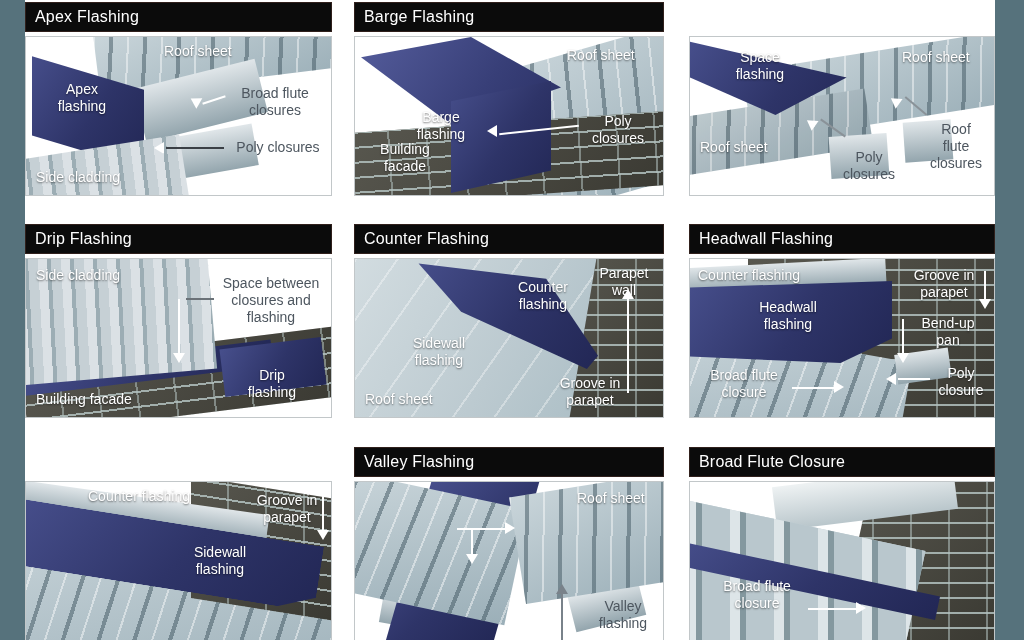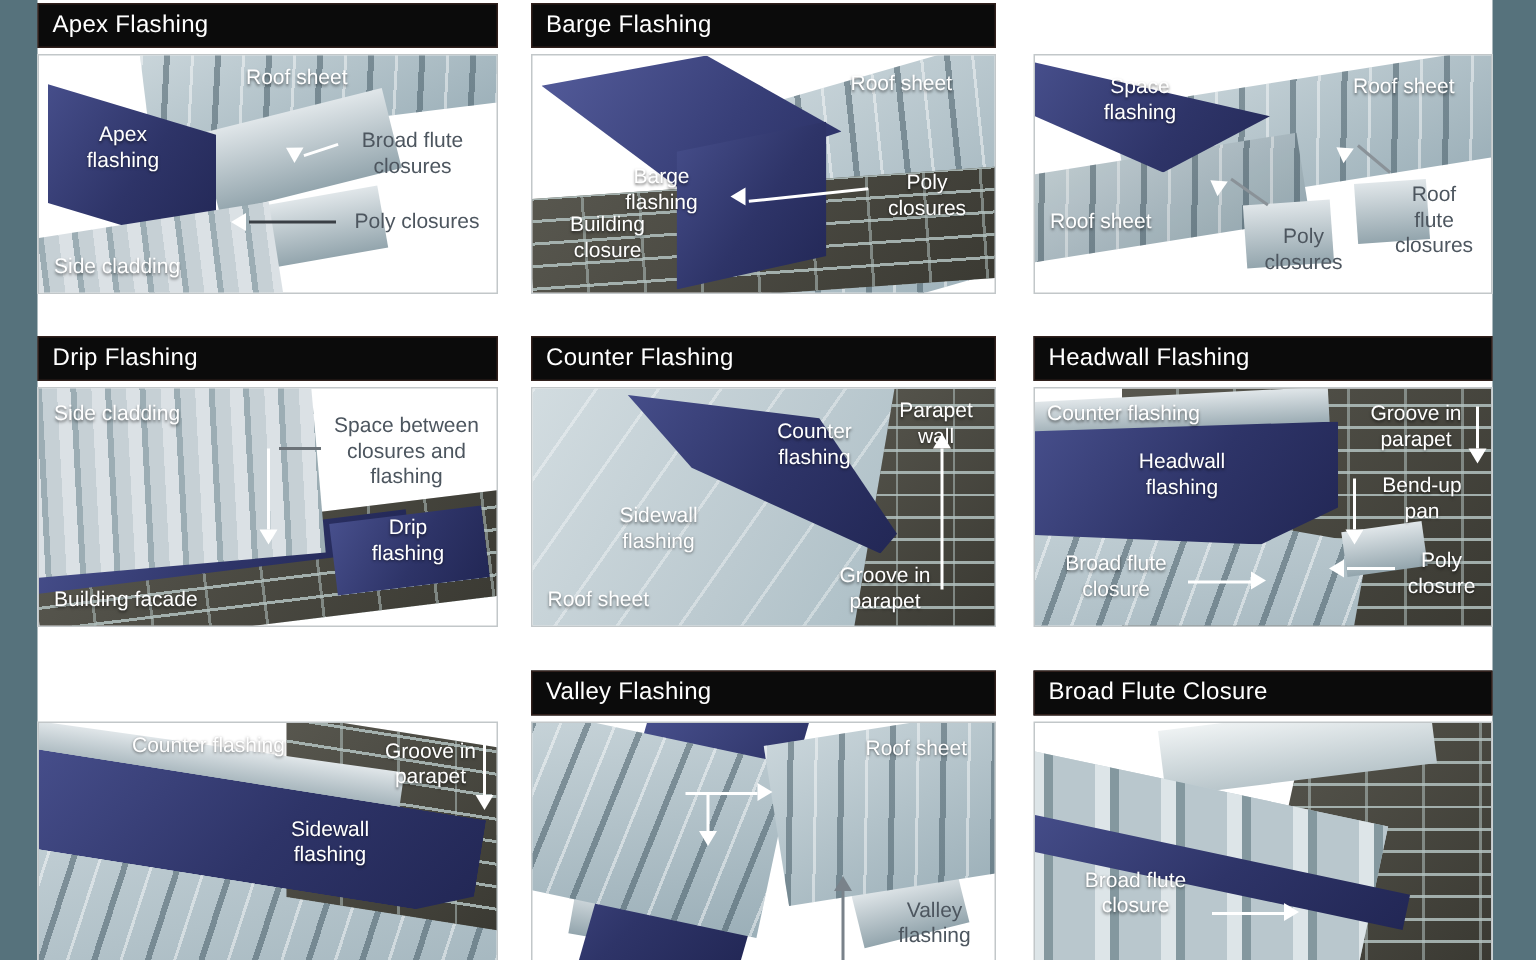--- a/index.html
+++ b/index.html
@@ -92,21 +92,21 @@
     <div class="shape tex-roof" style="left:118px;top:-14px;width:200px;height:150px;transform:rotate(-16deg);transform-origin:right top;"></div>
     <div class="shape tex-brick" style="left:-4px;top:96px;width:320px;height:74px;transform:rotate(-4deg);transform-origin:left top;"></div>
     <div class="shape navy-lt" style="left:6px;top:0;width:200px;height:92px;clip-path:polygon(0 22%,55% 0,100% 55%,45% 95%);"></div>
     <div class="shape navy" style="left:96px;top:44px;width:100px;height:112px;clip-path:polygon(0 18%,100% 0,100% 80%,0 100%);"></div>
     <span class="lbl" style="left:212px;top:10px;">Roof sheet</span>
     <span class="lbl" style="left:40px;top:38px;width:92px;margin-top:34px;">Barge
 flashing</span>
     <span class="lbl" style="left:226px;top:76px;width:74px;">Poly
 closures</span>
     <span class="lbl" style="left:10px;top:104px;width:80px;">Building
-closure</span>
+facade</span>
     <div class="tri l" style="left:132px;top:88px;"></div>
     <div class="tail" style="left:144px;top:92px;width:80px;height:2px;transform:rotate(-6deg);"></div>
   </div>
 </div>
 
 <div class="cell" style="left:689px;top:2px;width:306px;height:194px;">
   <div class="imgarea" style="height:160px;">
     <div class="shape tex-roof" style="left:56px;top:14px;width:264px;height:72px;transform:rotate(-9deg);"></div>
     <div class="shape tex-roof" style="left:-10px;top:66px;width:190px;height:58px;transform:rotate(-9deg);filter:brightness(.95);"></div>
     <div class="shape metal" style="left:140px;top:98px;width:58px;height:42px;transform:rotate(-4deg);"></div>
@@ -132,21 +132,21 @@
   <div class="titlebar"><span>Drip Flashing</span></div>
   <div class="imgarea" style="height:160px;">
     <div class="shape tex-brick" style="left:-6px;top:106px;width:324px;height:70px;transform:rotate(-7deg);transform-origin:left top;"></div>
     <div class="shape navy" style="left:-8px;top:96px;width:255px;height:26px;transform:rotate(-7deg);"></div>
     <div class="shape navy" style="left:196px;top:84px;width:102px;height:48px;transform:rotate(-7deg);"></div>
     <div class="shape tex-clad" style="left:-6px;top:-8px;width:192px;height:126px;transform:rotate(-5deg);"></div>
     <span class="lbl" style="left:10px;top:8px;">Side cladding</span>
     <span class="lbl dark" style="left:188px;top:16px;width:114px;">Space between
 closures and
 flashing</span>
-    <span class="lbl" style="left:204px;top:84px;width:84px;text-align:center;">Drip
+    <span class="lbl" style="left:204px;top:108px;width:84px;text-align:center;">Drip
 flashing</span>
     <span class="lbl" style="left:10px;top:132px;">Building facade</span>
     <div class="tail" style="left:160px;top:39px;width:28px;height:2px;background:#6b7278;"></div>
     <div class="tail" style="left:152px;top:40px;width:2px;height:54px;"></div>
     <div class="tri d" style="left:147px;top:94px;"></div>
   </div>
 </div>
 
 <div class="cell" style="left:354px;top:224px;width:310px;height:194px;">
   <div class="titlebar"><span>Counter Flashing</span></div>

